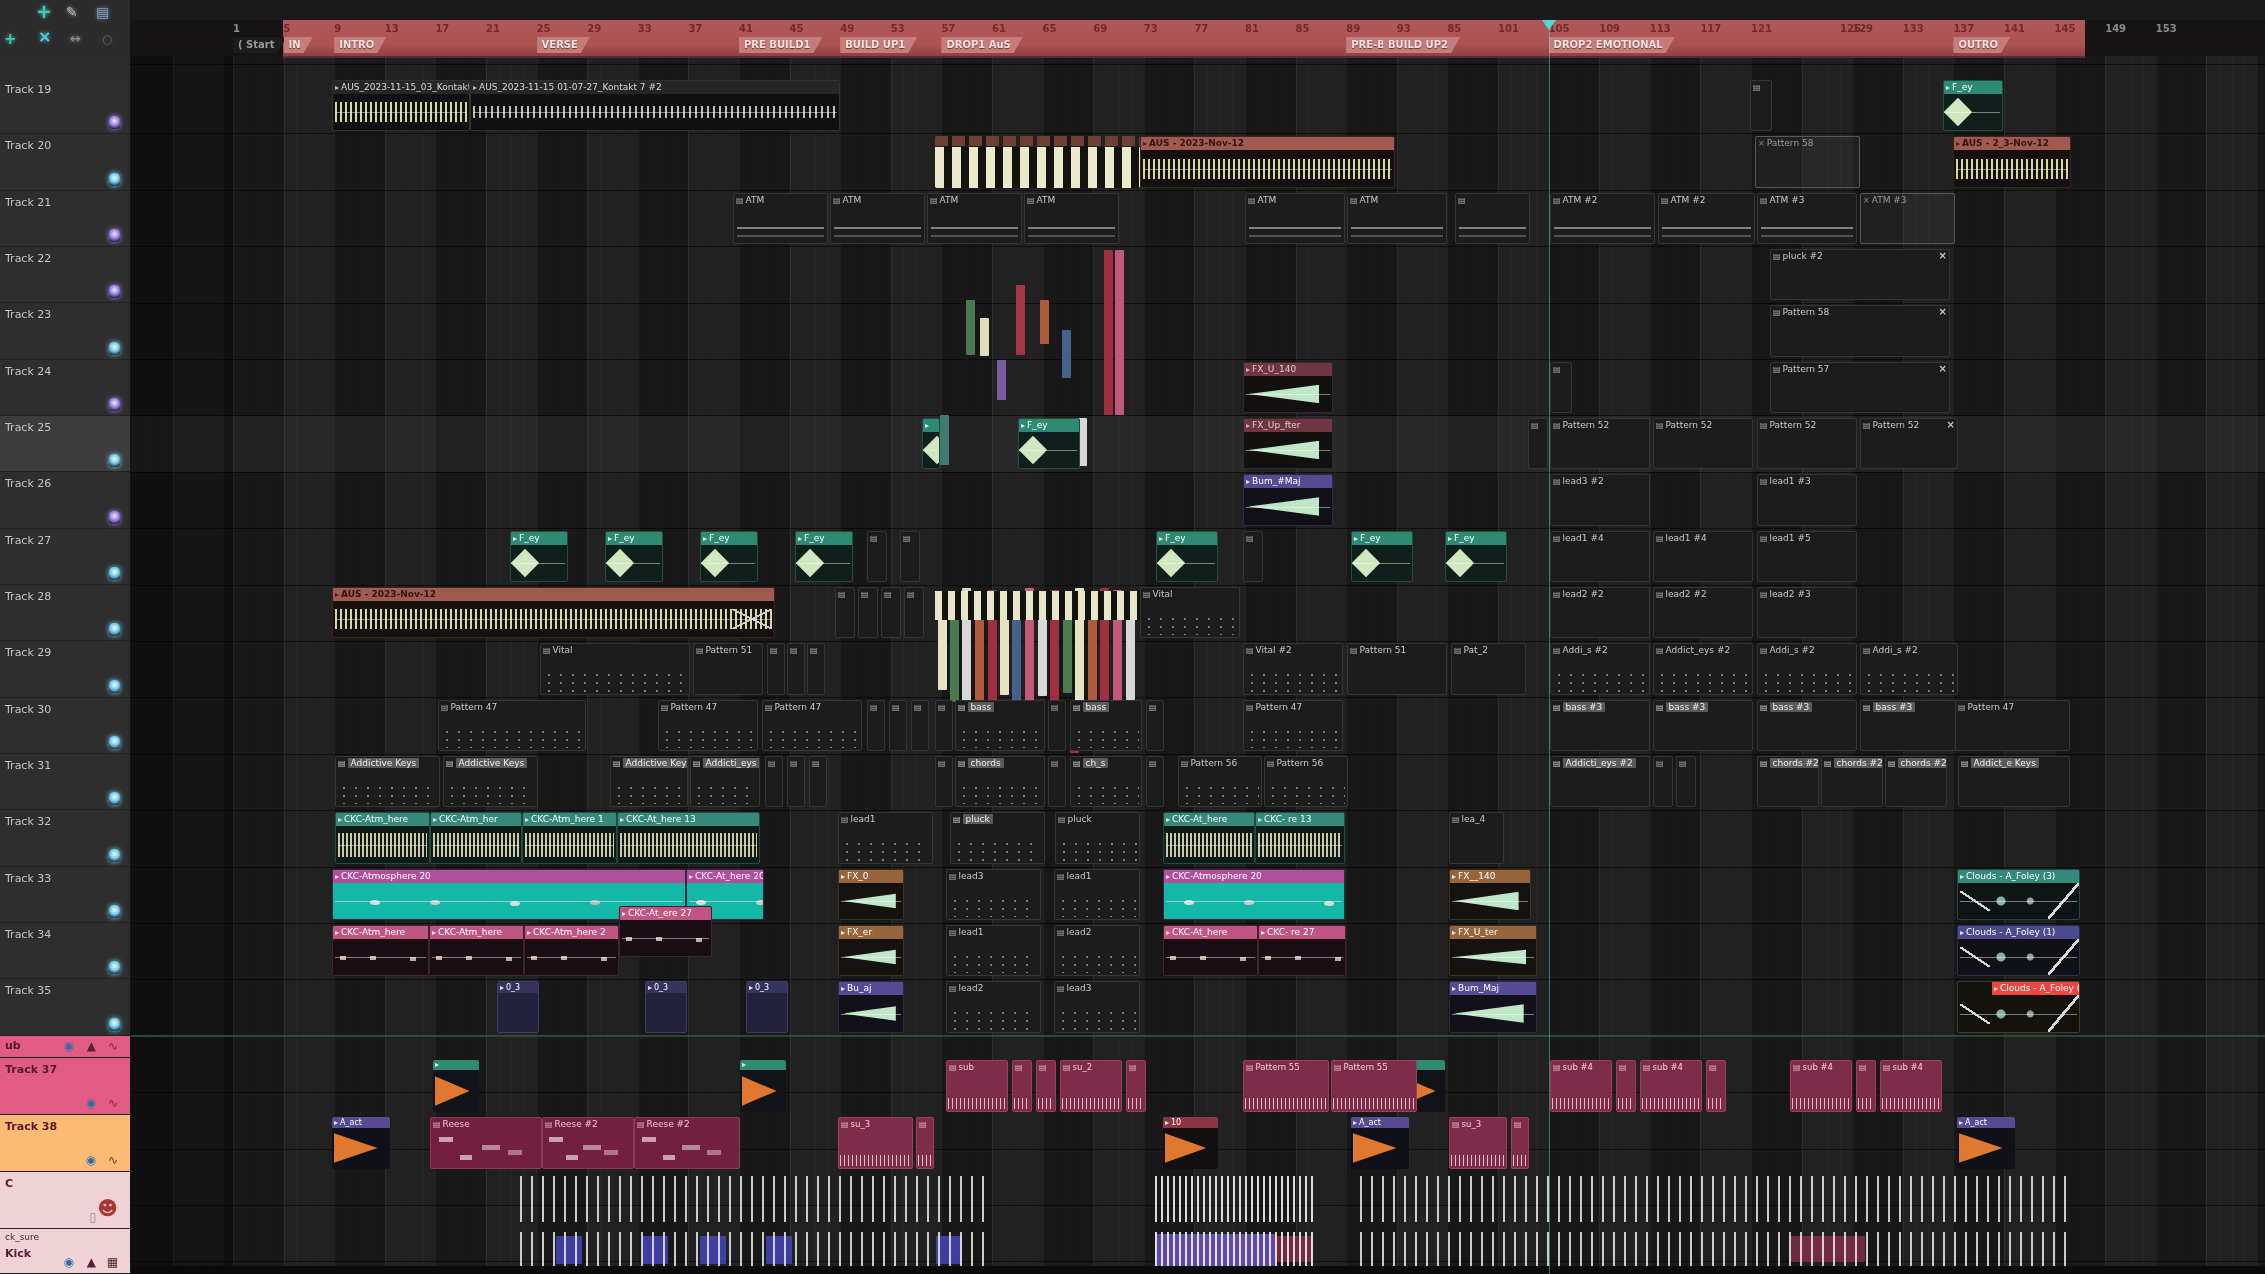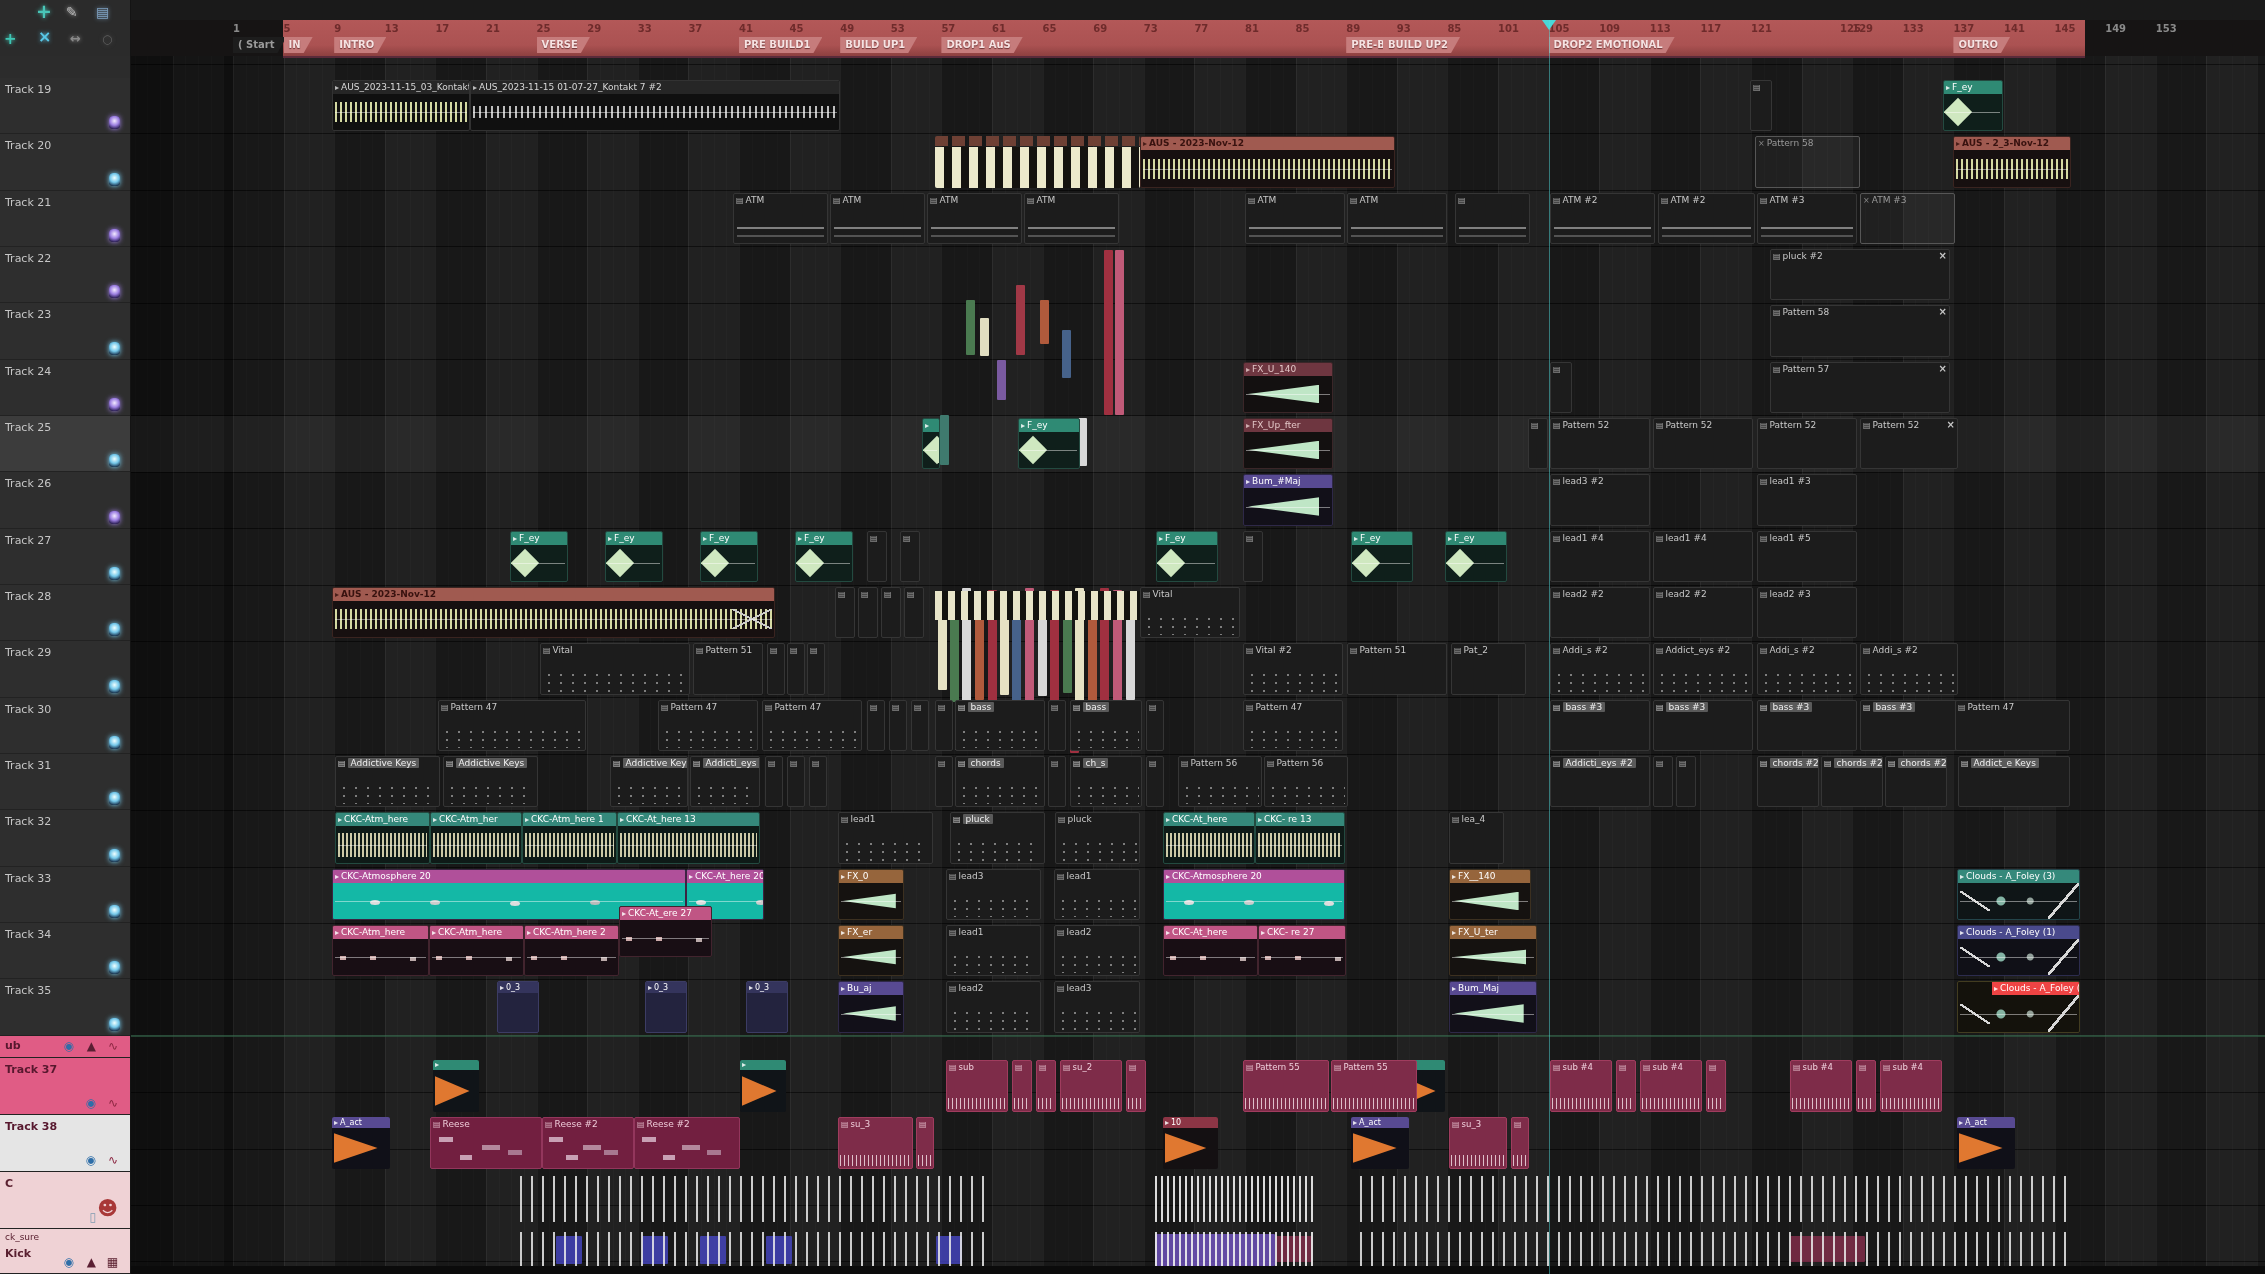--- a/index.html
+++ b/index.html
@@ -7,21 +7,21 @@
   
   #topstrip{position:absolute;left:0;top:0;width:2265px;height:20px;background:#1a1a1a;z-index:6;}
   
   #leftpanel{position:absolute;left:0;top:0;width:130px;height:1274px;background:#2c2c2c;border-right:1px solid #141414;z-index:10;}
   #toolbar{position:absolute;left:0;top:0;width:130px;height:56px;background:#2b2b2b;}
   .tbi{position:absolute;font-size:15px;font-weight:bold;line-height:18px;cursor:pointer;}
   .trow{position:absolute;left:0;width:130px;box-sizing:border-box;border-bottom:1px solid #222;}
   .trow.dark{background:#2e2e2e;}
   .trow.dark.sel{background:#3c3c3c;}
   .trow.pink{background:#e05c85;}
-  .trow.pink2{background:#e5e5e5;}
+  .trow.pink2{background:#fdba74;}
   .trow.light{background:#efd2d5;}
   .tname{position:absolute;left:5px;top:5px;font-size:11px;color:#c6c6c6;white-space:nowrap;}
   .pink .tname,.pink2 .tname{color:#57182e;font-weight:bold;}
   .light .tname{color:#5a2030;font-weight:bold;}
   .tsub{position:absolute;left:5px;top:3px;font-size:9px;color:#5a2030;white-space:nowrap;}
   .led{position:absolute;right:10px;bottom:4px;width:11px;height:13px;border-radius:4px;}
   .led.cyan{background:radial-gradient(circle at 50% 38%,#f0ffff,#74c8ea 45%,#21405c 80%);box-shadow:0 0 5px #74c8ea;}
   .led.purple{background:radial-gradient(circle at 50% 38%,#f2eaff,#9d80e2 45%,#352761 80%);box-shadow:0 0 5px #9d80e2;}
   .ticon{position:absolute;font-size:12px;}
   

